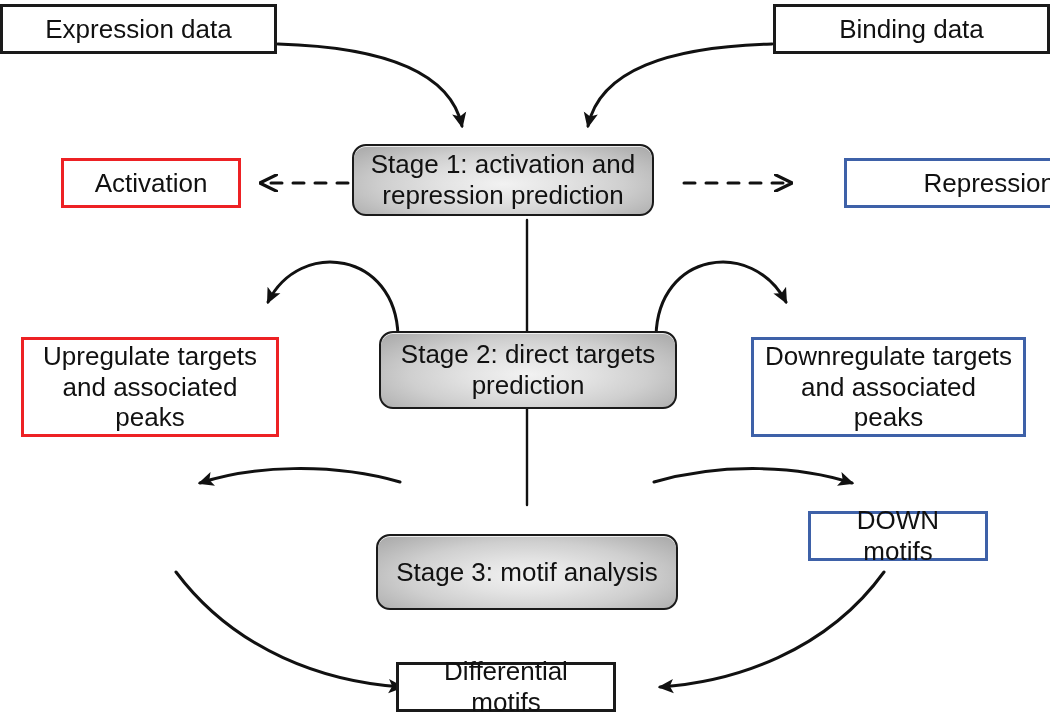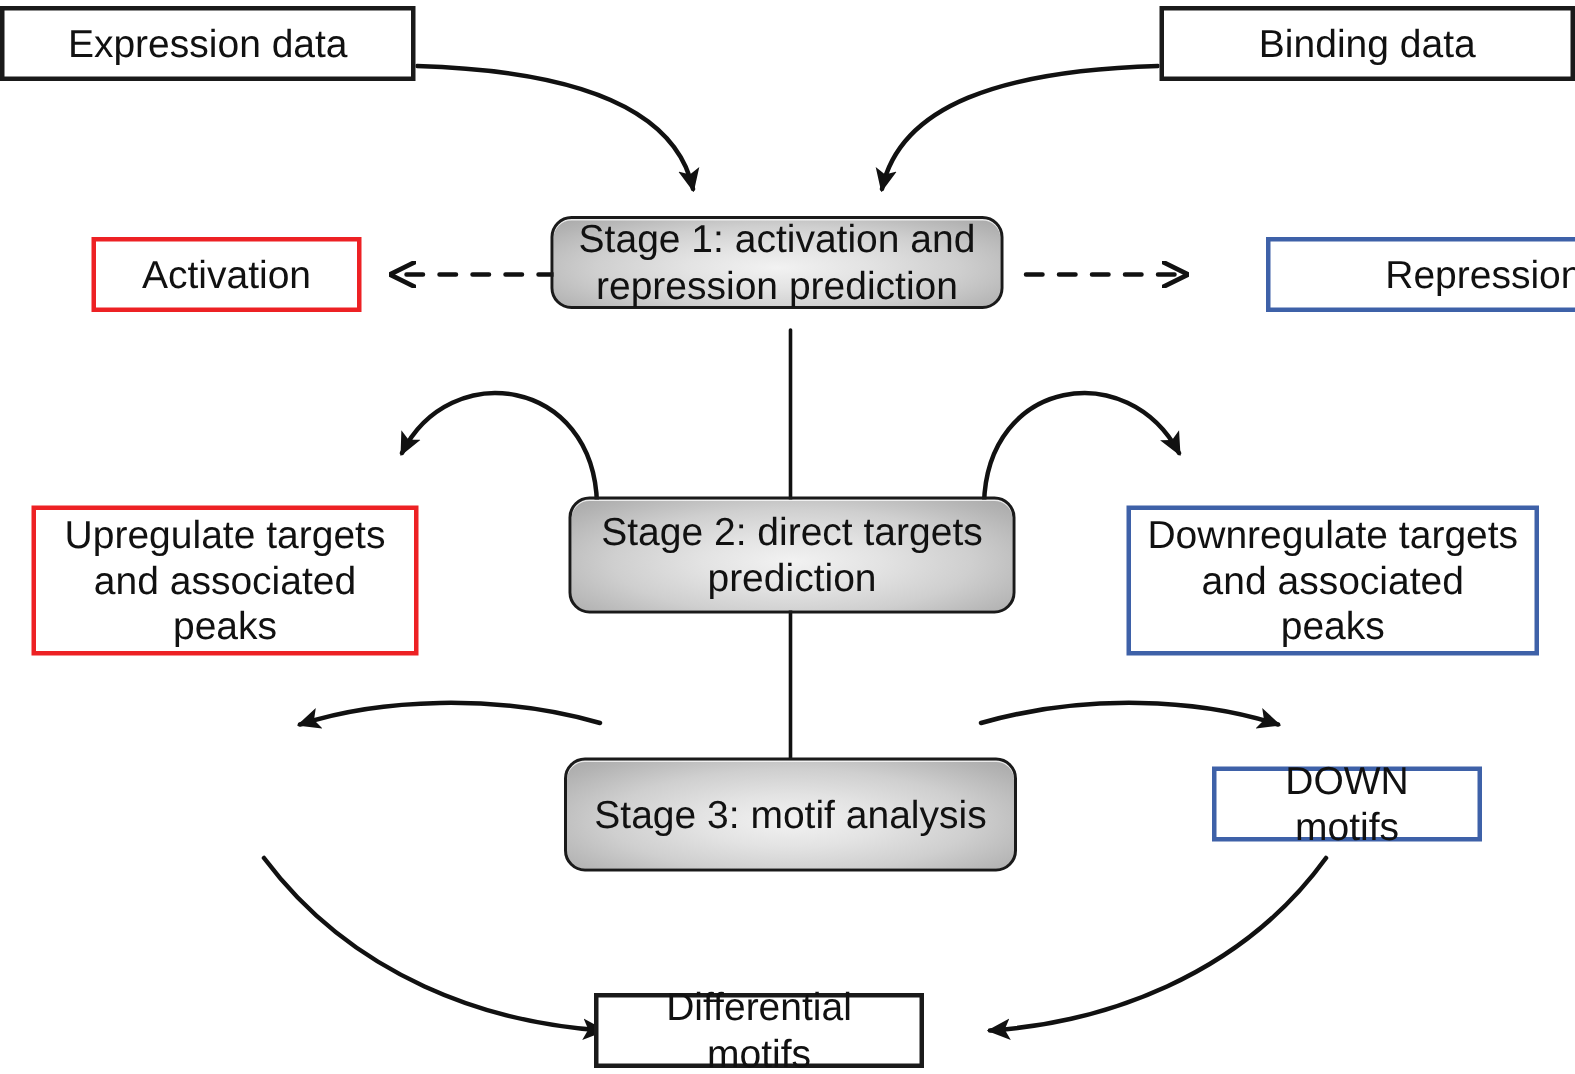--- a/index.html
+++ b/index.html
@@ -108,21 +108,21 @@
   </svg>
 
   <div class="node rect" style="left:773px; top:4px; width:277px; height:50px;">
     <span class="node-label">Binding data</span>
   </div>
 
   <div class="node rect" style="left:0px; top:4px; width:277px; height:50px;">
     <span class="node-label">Expression data</span>
   </div>
 
-  <div class="node stage" style="left:367px; top:144px; width:302px; height:62px;">
+  <div class="node stage" style="left:352px; top:144px; width:302px; height:72px;">
     <span class="node-label">Stage 1: activation and
 repression prediction</span>
   </div>
 
   <div class="node rect red" style="left:61px; top:158px; width:180px; height:50px;">
     <span class="node-label">Activation</span>
   </div>
 
   <div class="node rect blue" style="left:844px; top:158px; width:222px; height:50px;justify-content:flex-end;">
     <span class="node-label">Repression</span>
@@ -139,21 +139,21 @@
 prediction</span>
   </div>
 
   <div class="node rect blue" style="left:751px; top:337px; width:275px; height:100px;text-align:center;">
     <span class="node-label">Downregulate targets
 and associated
 peaks</span>
   </div>
 
 
-  <div class="node stage" style="left:376px; top:505px; width:302px; height:76px;">
+  <div class="node stage" style="left:376px; top:534px; width:302px; height:76px;">
     <span class="node-label">Stage 3: motif analysis</span>
   </div>
 
   <div class="node rect blue" style="left:808px; top:511px; width:180px; height:50px;">
     <span class="node-label">DOWN motifs</span>
   </div>
 
   <div class="node rect" style="left:396px; top:662px; width:220px; height:50px;">
     <span class="node-label">Differential motifs</span>
   </div>

